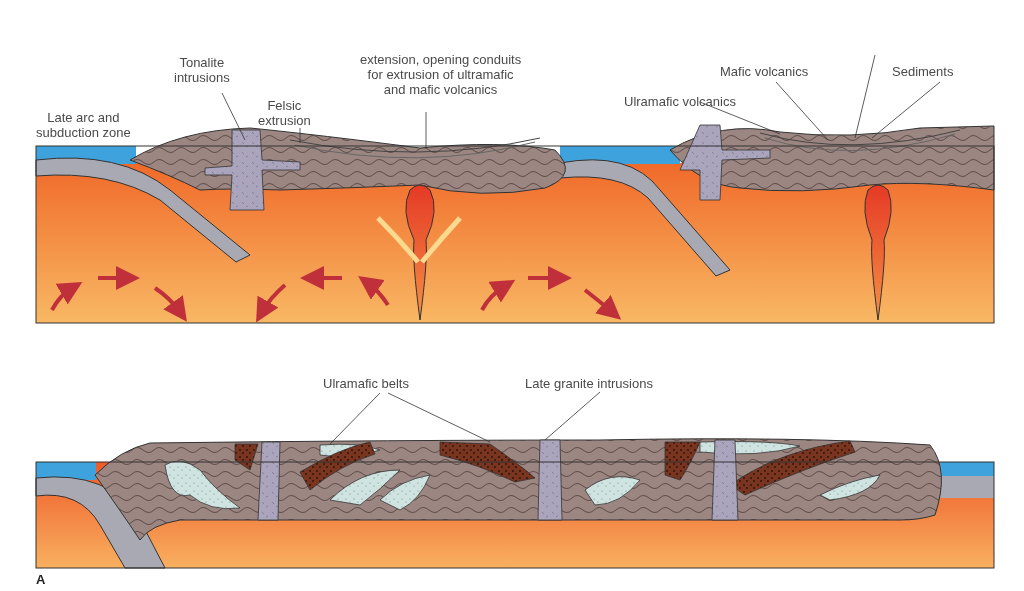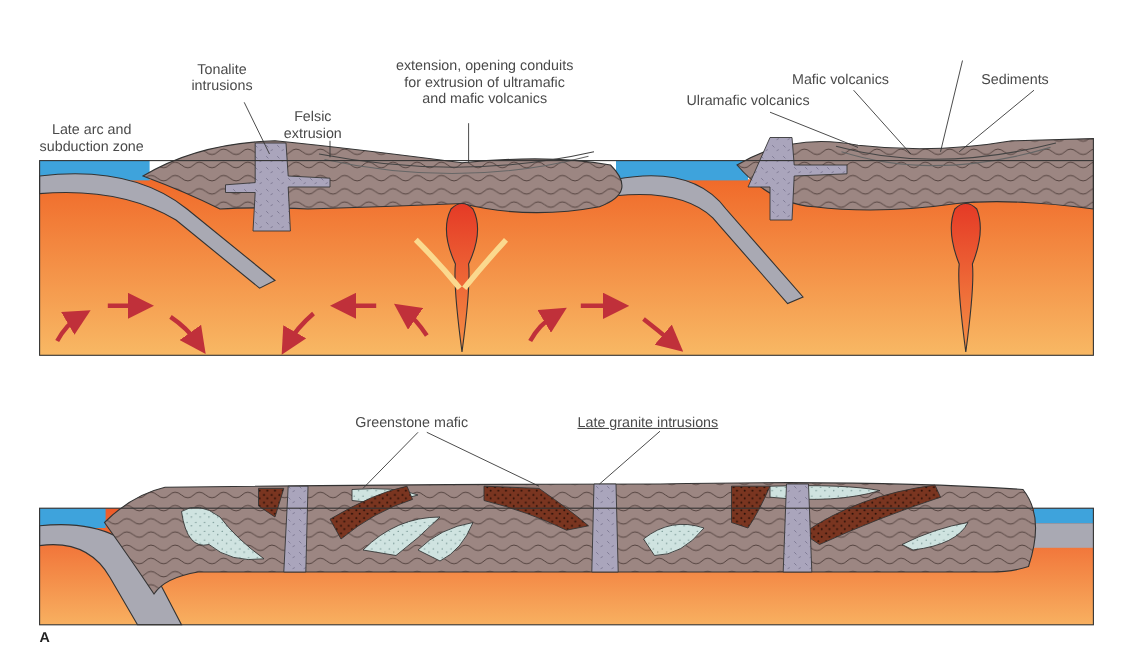--- a/index.html
+++ b/index.html
@@ -153,17 +153,17 @@
 <div class="lbl" style="left:258px;top:98px;">
   <div>Felsic</div>
   <div>extrusion</div>
 </div>
 <div class="lbl" style="left:332px;top:52px;margin-left:28px;">
   <div>extension, opening conduits</div>
   <div>for extrusion of ultramafic</div>
   <div>and mafic volcanics</div>
 </div>
 <div class="lbl" style="left:720px;top:64px;text-align:center;">Mafic volcanics</div>
-<div class="lbl" style="left:624px;top:83px;">Ulramafic volcanics</div>
+<div class="lbl" style="left:624px;top:94px;">Ulramafic volcanics</div>
 <div class="lbl" style="left:892px;top:64px;">Sediments</div>
-<div class="lbl" style="left:323px;top:376px;">Greenstone mafic</div>
-<div class="lbl" style="left:525px;top:376px;text-decoration:underline;">Late granite intrusions</div>
+<div class="lbl" style="left:323px;top:376px;">Ulramafic belts</div>
+<div class="lbl" style="left:525px;top:376px;">Late granite intrusions</div>
 <div class="panel-letter">A</div>
 
 </body></html>

